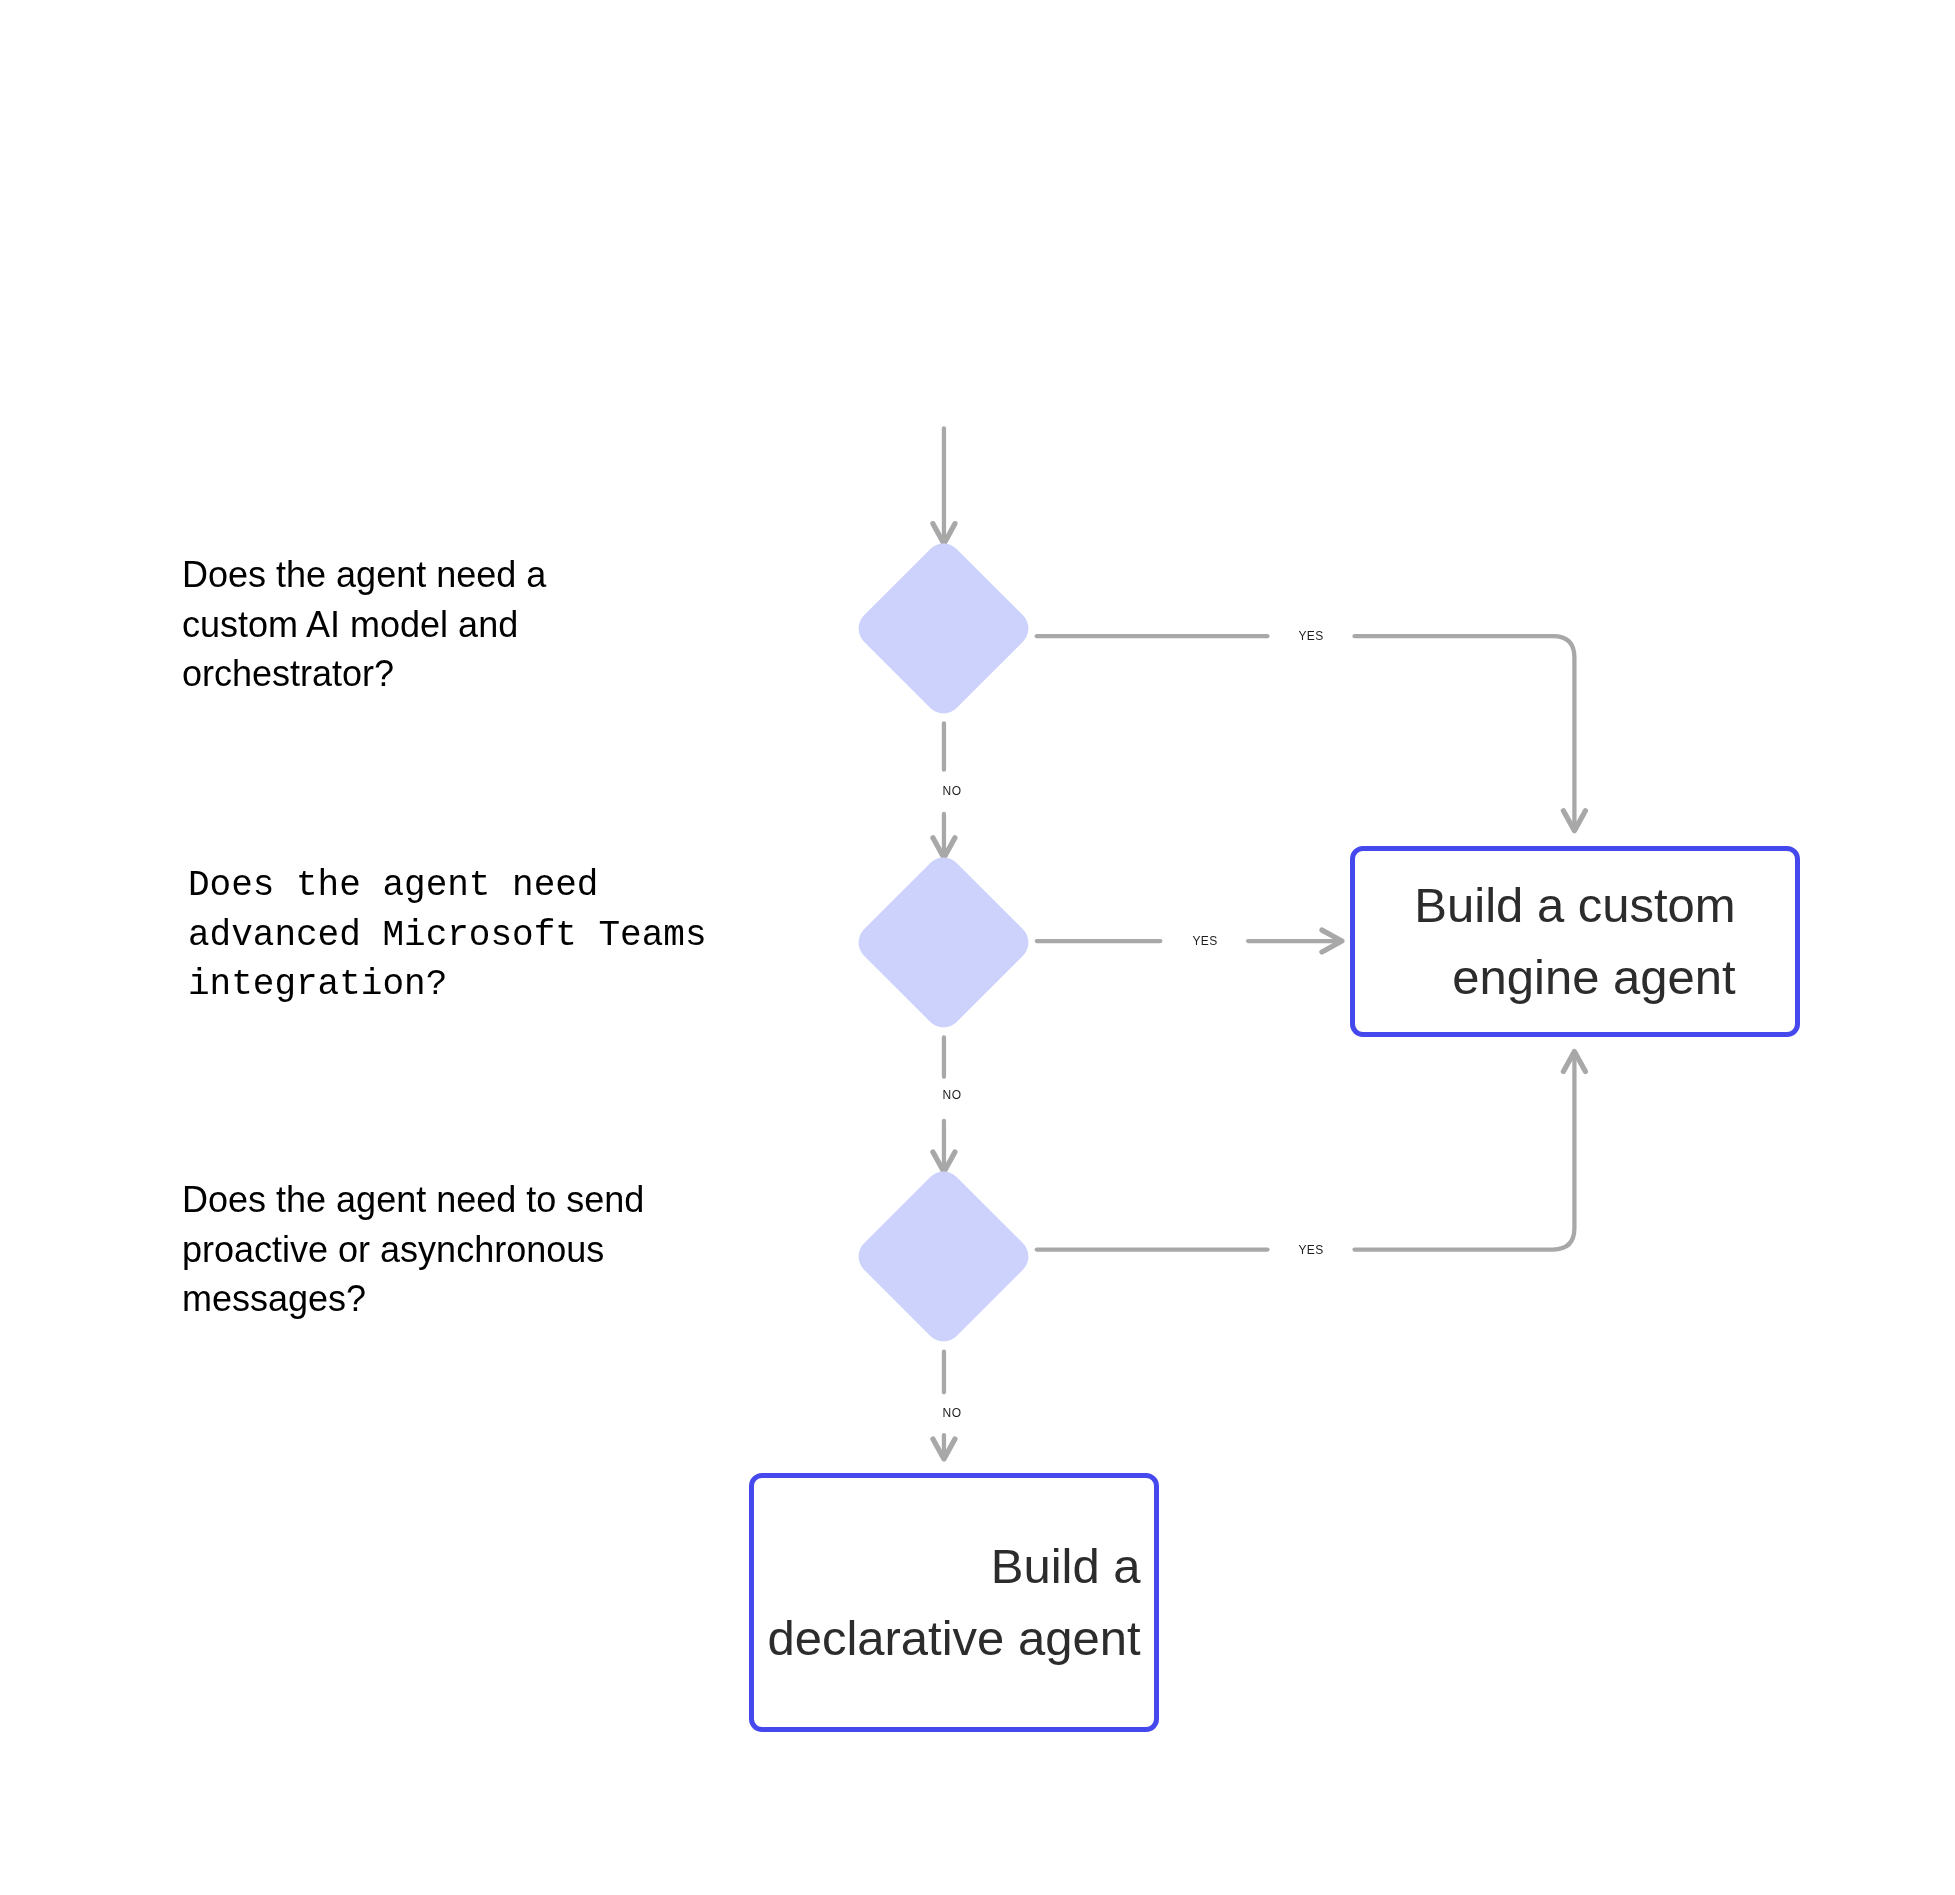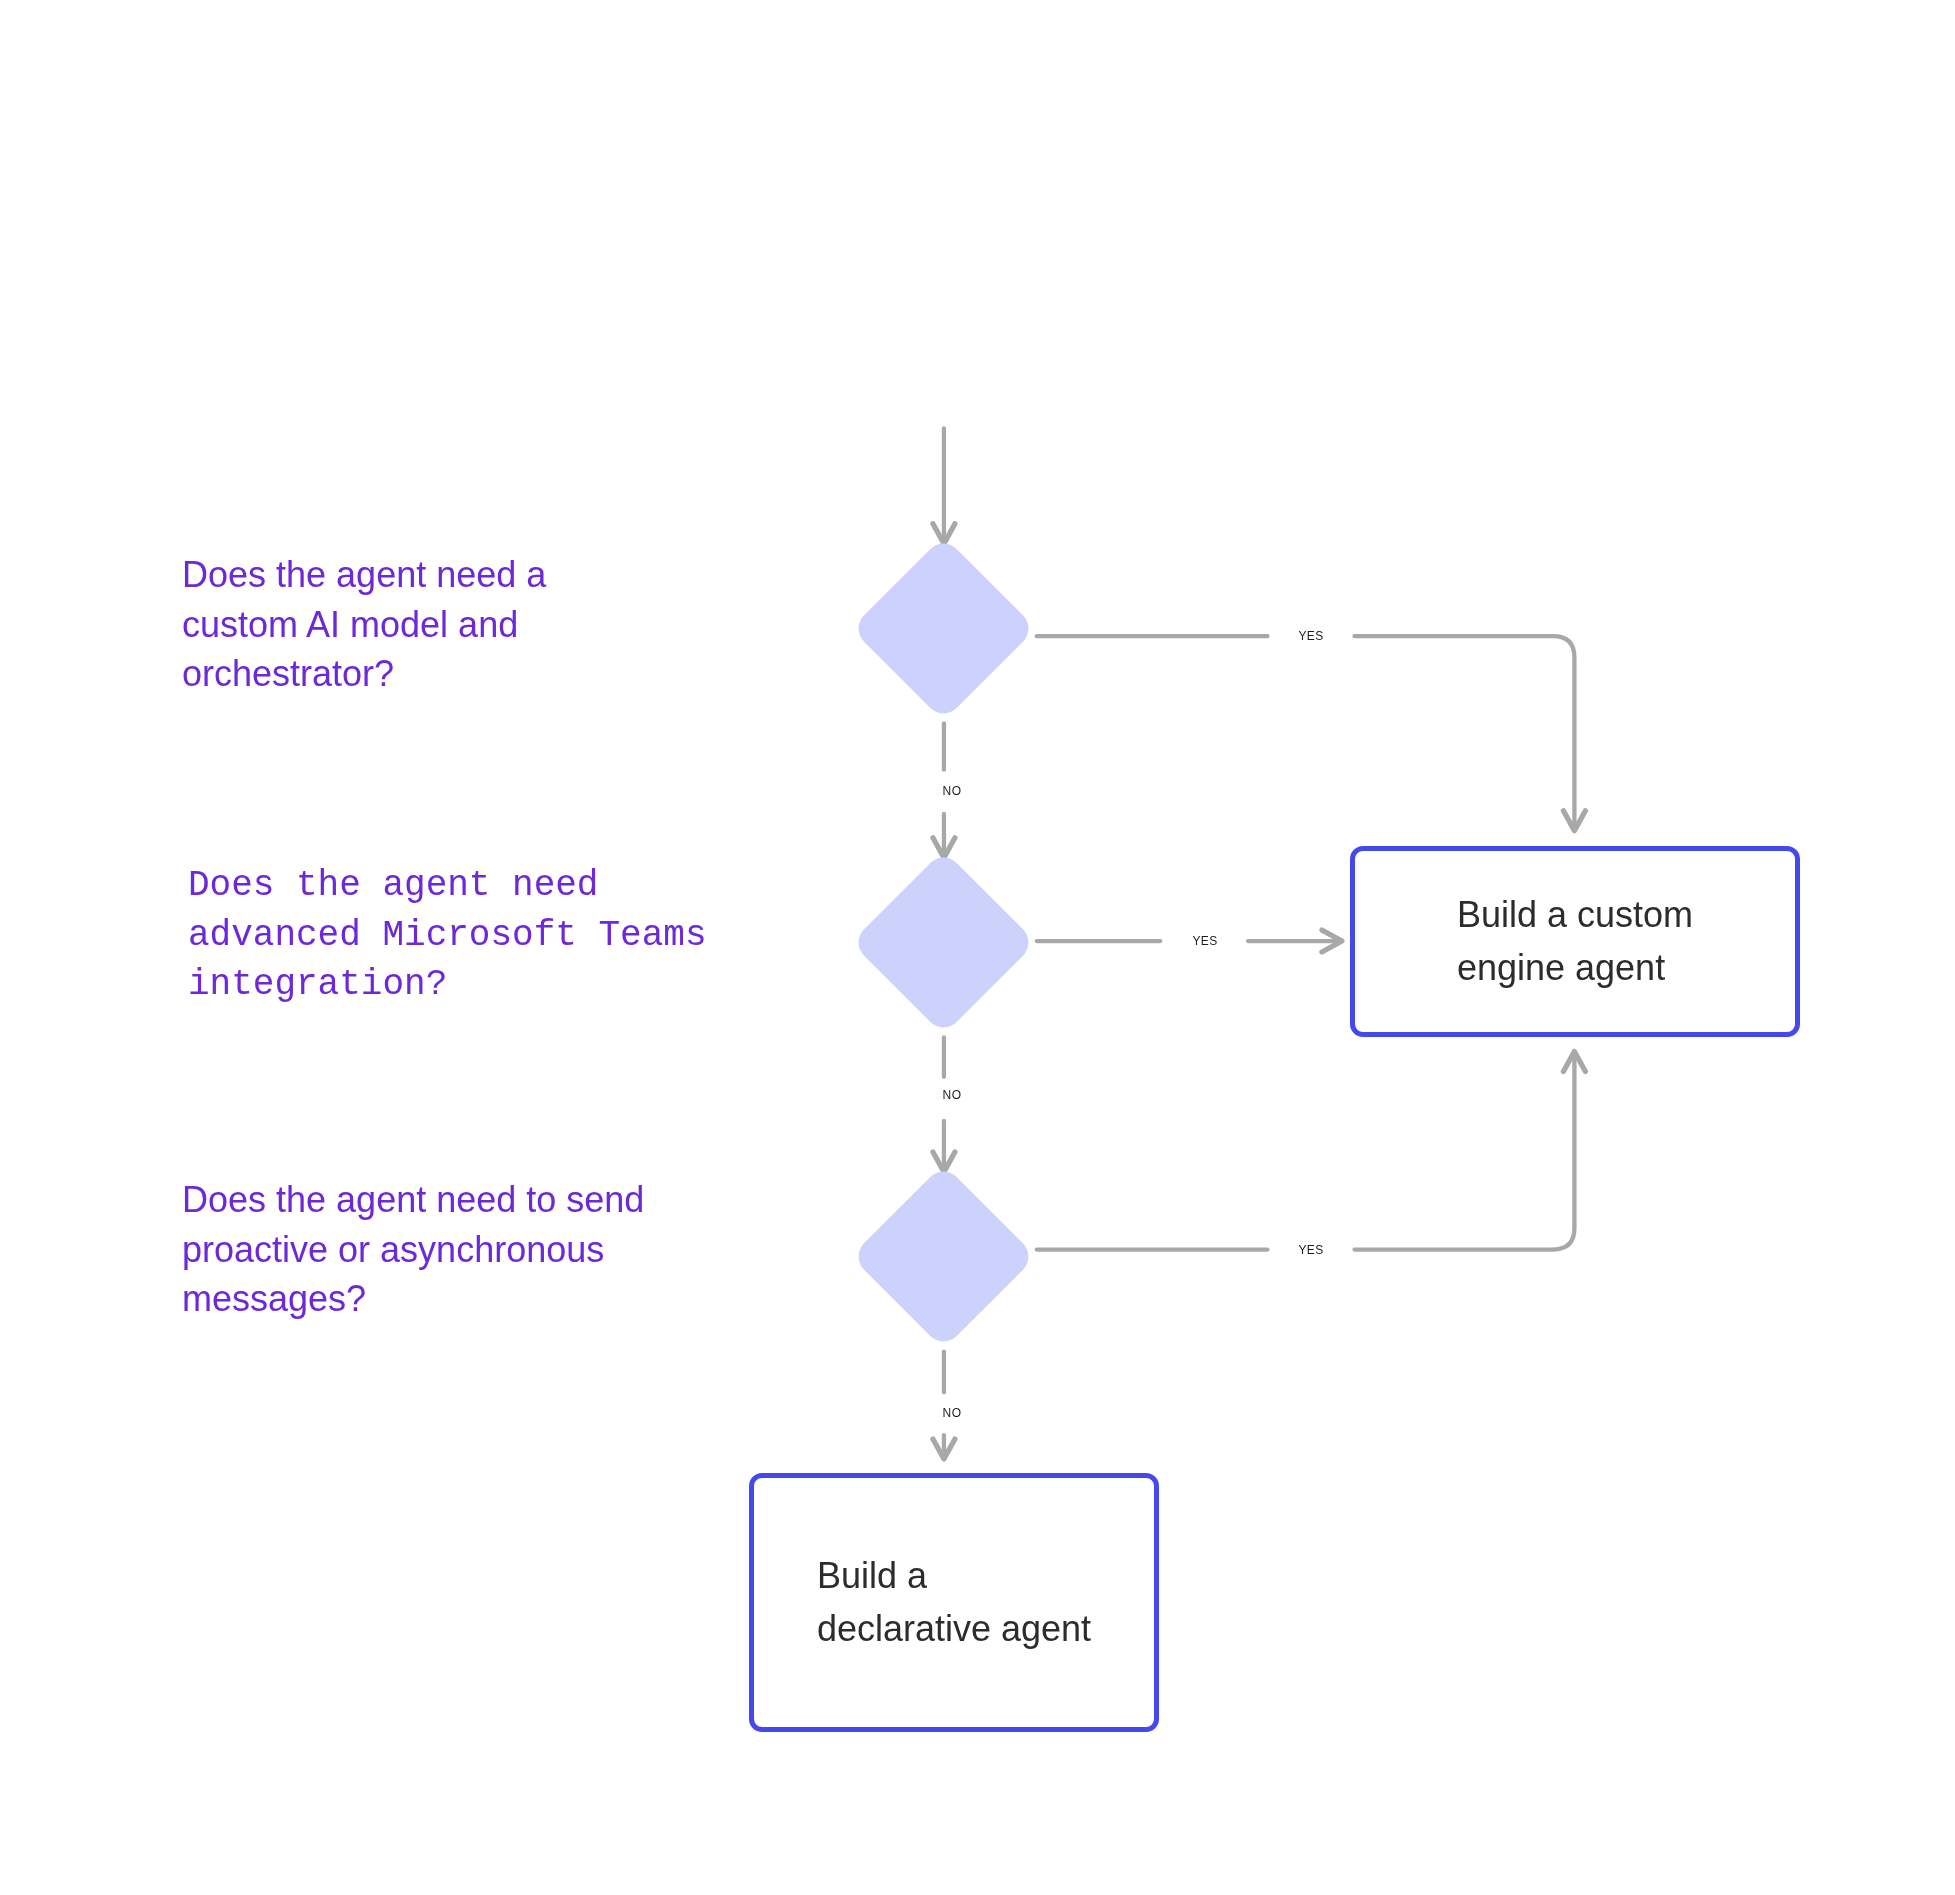--- a/index.html
+++ b/index.html
@@ -55,42 +55,42 @@
     border-radius: 18.6px;
     transform: rotate(45deg);
   }
   .diamond.d1 { left: 878px; top: 563px; }
   .diamond.d2 { left: 878px; top: 877px; }
   .diamond.d3 { left: 878px; top: 1191px; }
 
   
   .question {
     position: absolute;
-    color: #6d28d9;
+    color: #000000;
     font-size: 36px;
     line-height: 1.38;
     white-space: pre-line;
   }
   .question.q1 { left: 182px; top: 550px;  width: 543px; }
   .question.q2 { left: 188px; top: 861px; width: 571px; font-family: Liberation Mono, monospace; }
   .question.q3 { left: 182px; top: 1175px; width: 614px; }
 
   
   .outcome-box {
     position: absolute;
     background: #ffffff;
     border: 5px solid #4549ed;
     border-radius: 13px;
     box-sizing: border-box;
     display: flex;
     align-items: center;
     justify-content: center;
-    text-align: left;
+    text-align: right;
     color: #2c2c2c;
-    font-size: 36px;
+    font-size: 49px;
     line-height: 1.45;
     white-space: pre-line;
   }
   .outcome-box.custom-engine {
     left: 1350px;
     top: 846px;
     width: 450px;
     height: 191px;
   }
   .outcome-box.declarative {

